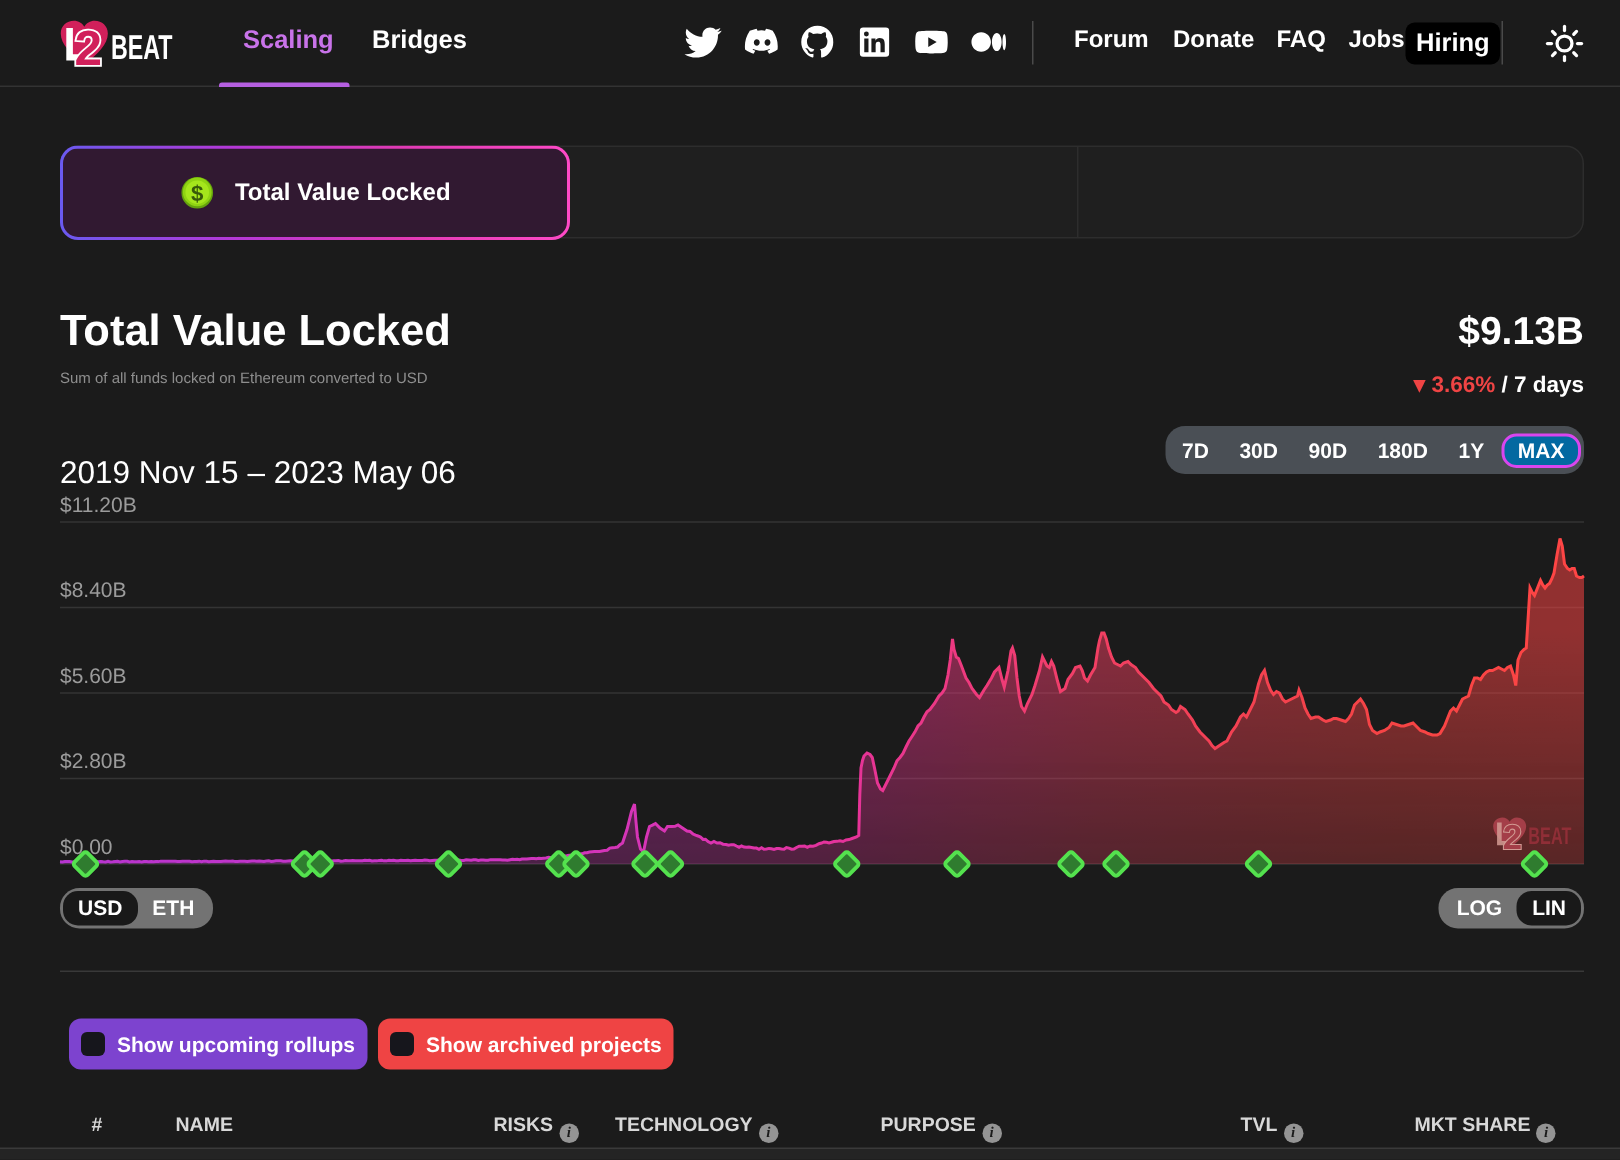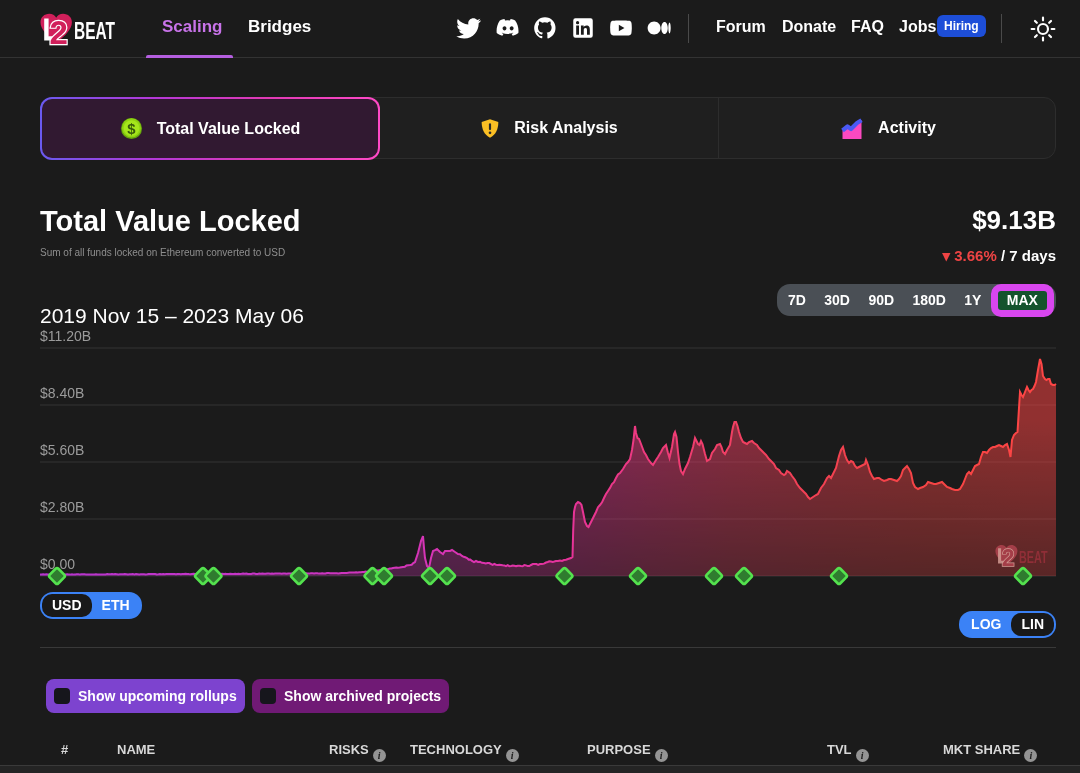--- a/index.html
+++ b/index.html
@@ -8,21 +8,21 @@
 
 #nav { position:absolute; top:0; left:0; width:1080px; height:58px; border-bottom:1px solid #333; }
 #logo { position:absolute; left:37px; top:11px; }
 .navlink { position:absolute; top:17px; font-size:17px; font-weight:bold; color:#fff; }
 #lnk-scaling { left:162px; color:#c873e9; }
 #scaling-underline { position:absolute; left:146px; top:55px; width:87px; height:3px; background:#b55fe0; border-radius:2px 2px 0 0;}
 #lnk-bridges { left:248px; }
 .soc { position:absolute; top:15px; width:26px; height:26px; }
 .vdiv { position:absolute; top:14px; width:1px; height:29px; background:#4a4a4a; }
 .rlink { position:absolute; top:18px; font-size:16px; font-weight:bold; color:#fff; }
-#hiring { position:absolute; left:937px; top:15px; background:#1d4ed8; color:#fff; font-size:12px; font-weight:bold; padding:4px 7px; border-radius:6px; }
+#hiring { position:absolute; left:937px; top:15px; background:#000000; color:#fff; font-size:17px; font-weight:bold; padding:4px 7px; border-radius:6px; }
 
 #tabs { position:absolute; left:40px; top:97px; width:1016px; height:62px; background:#1f1f1f; border:1px solid #2d2d2d; border-radius:12px; }
 #tabdiv { position:absolute; left:677px; top:0; width:1px; height:60px; background:#2d2d2d; }
 #tab1 { position:absolute; left:-1px; top:-1px; width:340px; height:63px; border-radius:12px;
   border:2px solid transparent;
   background:linear-gradient(#311931,#311931) padding-box,
              linear-gradient(90deg,#6a5af0,#b438d8,#e03ab4,#ff49c7) border-box; }
 .tabinner { display:flex; height:100%; align-items:center; justify-content:center; gap:14px;
   font-size:16px; font-weight:bold; color:#fff; }
 #tab2 { position:absolute; left:339px; top:0; width:338px; height:60px; }
@@ -30,35 +30,35 @@
 
 #h1 { position:absolute; left:40px; top:205px; font-size:29px; font-weight:bold; letter-spacing:0px; }
 #big-tvl { position:absolute; right:24px; top:205px; font-size:26px; font-weight:bold; }
 #subtitle { position:absolute; left:40px; top:247px; font-size:10px; color:#8e8e8e; }
 #change { position:absolute; right:24px; top:247px; font-size:15px; font-weight:bold; }
 #change .red { color:#ef4444; }
 #daterange { position:absolute; left:40px; top:304px; font-size:21px; font-weight:normal; }
 #ranges { position:absolute; left:777px; top:284px; width:279px; height:25px; background:#4a4f55; border-radius:13px;
   display:flex; align-items:center; justify-content:space-between; padding:16px 2px;text-align:center; }
 .rbtn { font-size:14px; font-weight:bold; color:#fff; padding:0 9px; line-height:21px; }
-.rbtn.active { background:#14532d; border:7px solid #d946ef; border-radius:10px; line-height:19px; }
+.rbtn.active { background:#0369a1; border:2px solid #d946ef; border-radius:10px; line-height:19px; }
 
 #chart { position:absolute; left:0; top:320px; }
 
-.pill { position:absolute; top:592px; height:27px; background:#3b82f6; border-radius:13px; display:flex; align-items:center; padding:2px; }
+.pill { position:absolute; top:592px; height:27px; background:#737373; border-radius:13px; display:flex; align-items:center; padding:2px; }
 .pillseg { font-size:14px; font-weight:bold; color:#fff; padding:0 10px; line-height:23px; border-radius:10px; }
 .pillseg.active { background:#191919; }
 #pill-usd { left:40px; }
-#pill-log { right:24px;margin-top:19px; }
+#pill-log { right:24px; }
 
 #hr2 { position:absolute; left:40px; top:647px; width:1016px; height:1px; background:#393939; }
 
 .chkbtn { position:absolute; top:679px; height:34px; border-radius:8px; display:flex; align-items:center; gap:8px; padding:0 8px; font-size:14px; font-weight:bold; }
 #chk1 { left:46px; background:#7d43cf; }
-#chk2 { left:252px; background:#701a75; }
+#chk2 { left:252px; background:#ef4444; }
 .chkbox { width:16px; height:16px; background:#16161c; border-radius:4px; }
 
 #thead { position:absolute; left:0px; top:735px; width:1080px; height:31px; border-bottom:1px solid #3a3a3a; font-size:13px; font-weight:bold; color:#d8d8d8; }
 #thead span { position:absolute; top:7px; }
 .info { display:inline-block; width:13px; height:13px; border-radius:50%; background:#949494; color:#1b1b1b; font-size:10px; font-weight:bold; text-align:center; line-height:13px; vertical-align:3.5px; margin-left:4px; font-family:"Liberation Serif",serif; font-style:italic;}
 #row1 { position:absolute; left:0; top:766px; width:1080px; height:7px; background:#242424; }
 </style>
 </head>
 <body>
 <div id="nav">
@@ -107,39 +107,20 @@
 <line x1="4.6" y1="4.6" x2="6.3" y2="6.3"></line>
         <line x1="17.7" y1="17.7" x2="19.4" y2="19.4"></line>
 <line x1="4.6" y1="19.4" x2="6.3" y2="17.7"></line>
         <line x1="17.7" y1="6.3" x2="19.4" y2="4.6"></line>
 </g>
     </svg>
 </div>
 
 <div id="tabs">
   <div id="tabdiv"></div>
-  <div id="tab2">
-      <div class="tabinner">
-        <svg width="20" height="23" viewBox="0 0 24 24">
-<path d="M12 0.8 L22 4.3 C22 13 18.8 19.8 12 23.2 C5.2 19.8 2 13 2 4.3 Z" fill="#fbbf24"></path>
-<rect x="10.7" y="5.8" width="2.6" height="8.2" rx="1.3" fill="#2b2b2b"></rect>
-<circle cx="12" cy="17.2" r="1.6" fill="#2b2b2b"></circle>
-</svg>
-        <span>Risk Analysis</span>
-      </div>
-    </div>
-  <div id="tab3">
-      <div class="tabinner">
-        <svg width="24" height="23" viewBox="0 0 24 23">
-<path d="M2.5 22 L2.5 13.5 L7.5 9.5 L11 12 L17 6 L21.5 3 L21.5 22 Z" fill="#fb49c0"></path>
-<path d="M2.5 13.5 L7.5 9.5 L11 12 L17 6 L21.5 3.2" fill="none" stroke="#4a5af5" stroke-width="4.2" stroke-linejoin="round"></path>
-</svg>
-        <span>Activity</span>
-      </div>
-    </div>
   <div id="tab1">
       <div class="tabinner">
         <svg width="23" height="23" viewBox="0 0 24 24">
 <circle cx="12" cy="12" r="11" fill="#65a30d"></circle>
 <circle cx="12" cy="11.4" r="10" fill="#8fd312"></circle>
 <circle cx="12" cy="11.6" r="8.2" fill="#a5e61c"></circle>
 <text x="12" y="17.5" text-anchor="middle" font-family="Liberation Sans,sans-serif" font-size="15.5" font-weight="bold" fill="#37590a">$</text>
 </svg>
         <span>Total Value Locked</span>
       </div>

